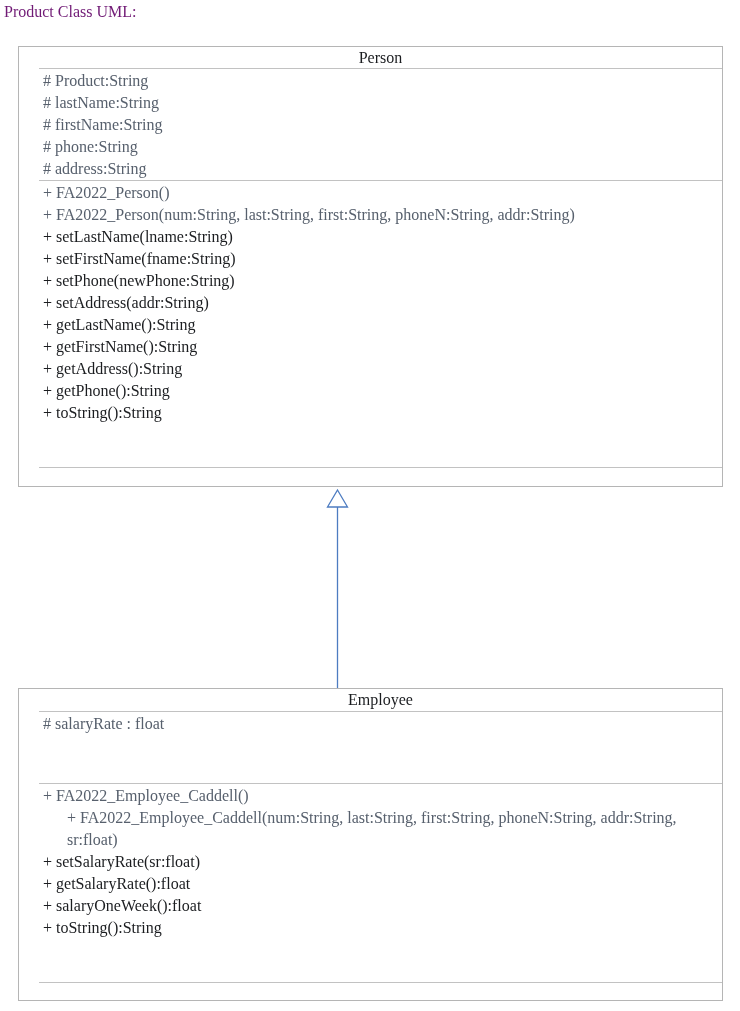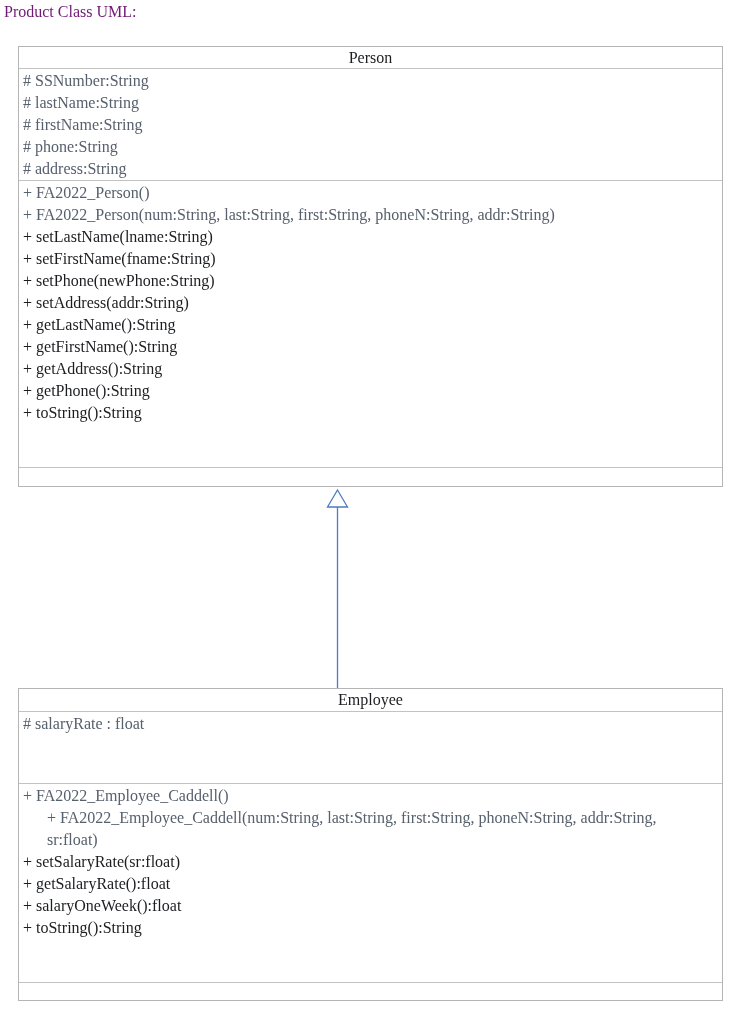--- a/index.html
+++ b/index.html
@@ -25,20 +25,21 @@
   }
   .class-box {
     position: absolute;
     left: 18px;
     width: 705px;
     border: 1px solid #b5b5b5;
     background: #ffffff;
     box-sizing: border-box;
     display: flex;
     flex-direction: column;
+    padding-left: 20px;
   }
   .class-box.person { top: 46px;  height: 441px; }
   .class-box.employee { top: 688px; height: 313px; justify-content: space-between; }
   .class-title {
     flex: 0 0 auto;
     box-sizing: border-box;
     border-bottom: 1px solid #c2c2c2;
     text-align: center;
     font-size: 16px;
     line-height: 22px;
@@ -84,21 +85,21 @@
 </head>
 <body>
 
 <div class="canvas">
 
   <div class="page-title">Product Class UML:</div>
 
   <div class="class-box person">
     <div class="class-title">Person</div>
     <div class="section attrs">
-      <div class="row muted"># SSNumber:String</div>
+      <div class="row muted"># Product:String</div>
       <div class="row muted"># lastName:String</div>
       <div class="row muted"># firstName:String</div>
       <div class="row muted"># phone:String</div>
       <div class="row muted"># address:String</div>
     </div>
     <div class="section methods">
       <div class="row muted">+ FA2022_Person()</div>
       <div class="row muted">+ FA2022_Person(num:String, last:String, first:String, phoneN:String, addr:String)</div>
       <div class="row">+ setLastName(lname:String)</div>
       <div class="row">+ setFirstName(fname:String)</div>

